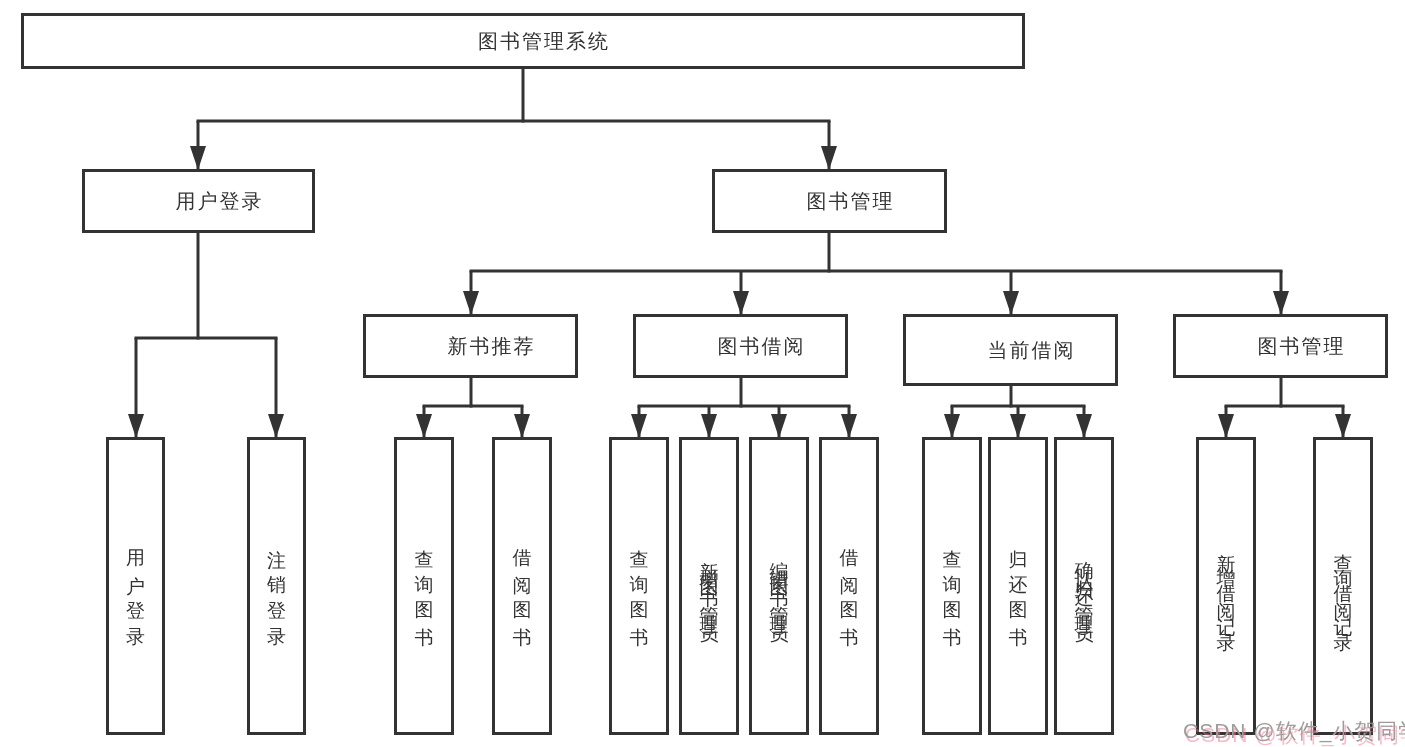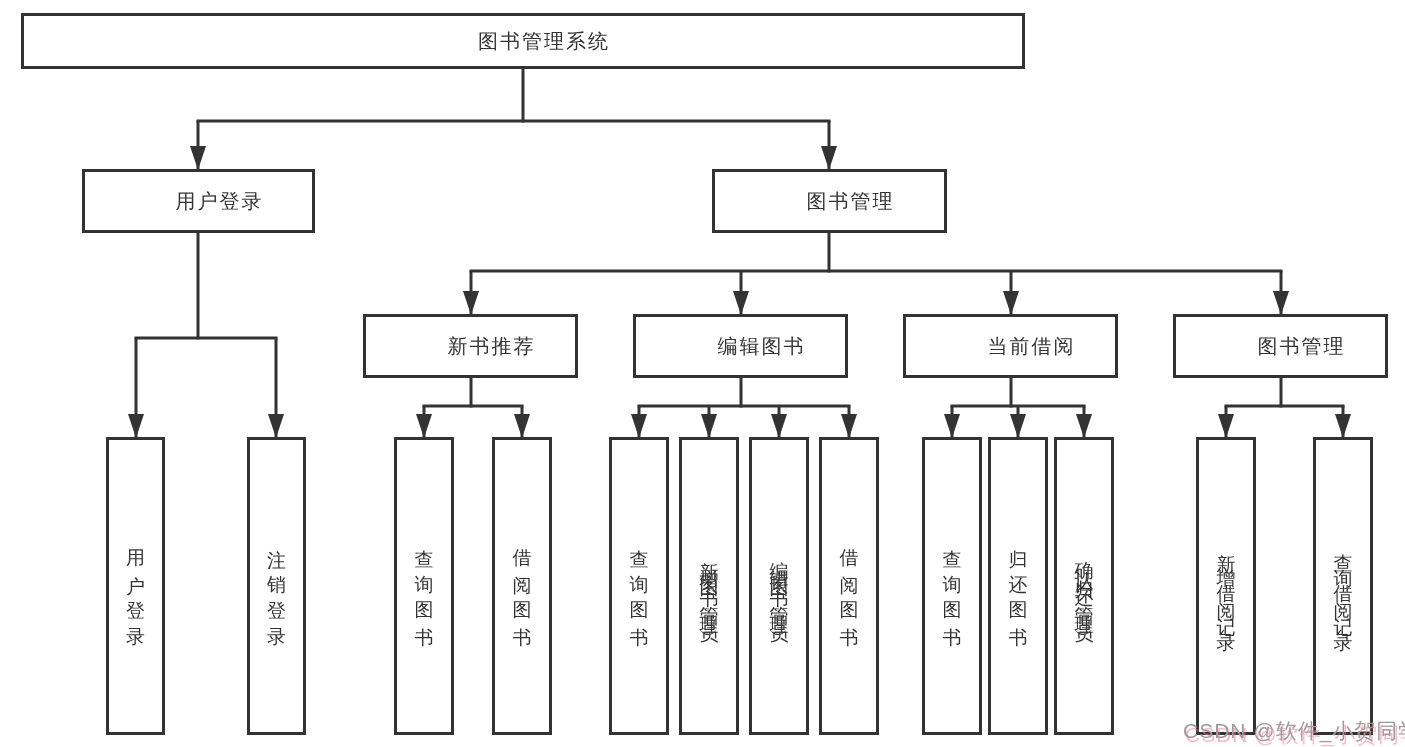--- a/index.html
+++ b/index.html
@@ -94,22 +94,22 @@
       <line x1="1343" y1="406" x2="1343" y2="437" marker-end="url(#arrow)"></line>
     </g>
   </svg>
 
   <div class="box hlabel" style="left:21px;top:13px;width:1004px;height:56px">图书管理系统</div>
 
   <div class="box hlabel" style="left:82px;top:169px;width:233px;height:64px">用户登录</div>
   <div class="box hlabel" style="left:712px;top:169px;width:235px;height:64px">图书管理</div>
 
   <div class="box hlabel" style="left:363px;top:314px;width:215px;height:64px">新书推荐</div>
-  <div class="box hlabel" style="left:633px;top:314px;width:215px;height:64px">编辑图书</div>
-  <div class="box hlabel" style="left:903px;top:314px;width:215px;height:64px">当前借阅</div>
+  <div class="box hlabel" style="left:633px;top:314px;width:215px;height:64px">图书借阅</div>
+  <div class="box hlabel" style="left:903px;top:314px;width:215px;height:72px">当前借阅</div>
   <div class="box hlabel" style="left:1173px;top:314px;width:215px;height:64px">图书管理</div>
 
   <div class="box vbox ls-lg" style="left:106px;top:437px;width:59px;height:298px">用户登录</div>
   <div class="box vbox ls-lg" style="left:247px;top:437px;width:59px;height:298px">注销登录</div>
 
   <div class="box vbox ls-lg" style="left:394px;top:437px;width:60px;height:298px">查询图书</div>
   <div class="box vbox ls-lg" style="left:492px;top:437px;width:60px;height:298px">借阅图书</div>
 
   <div class="box vbox ls-lg" style="left:609px;top:437px;width:60px;height:298px">查询图书</div>
   <div class="box vbox ls-sm" style="left:679px;top:437px;width:60px;height:298px">新增图书（管理员）</div>

